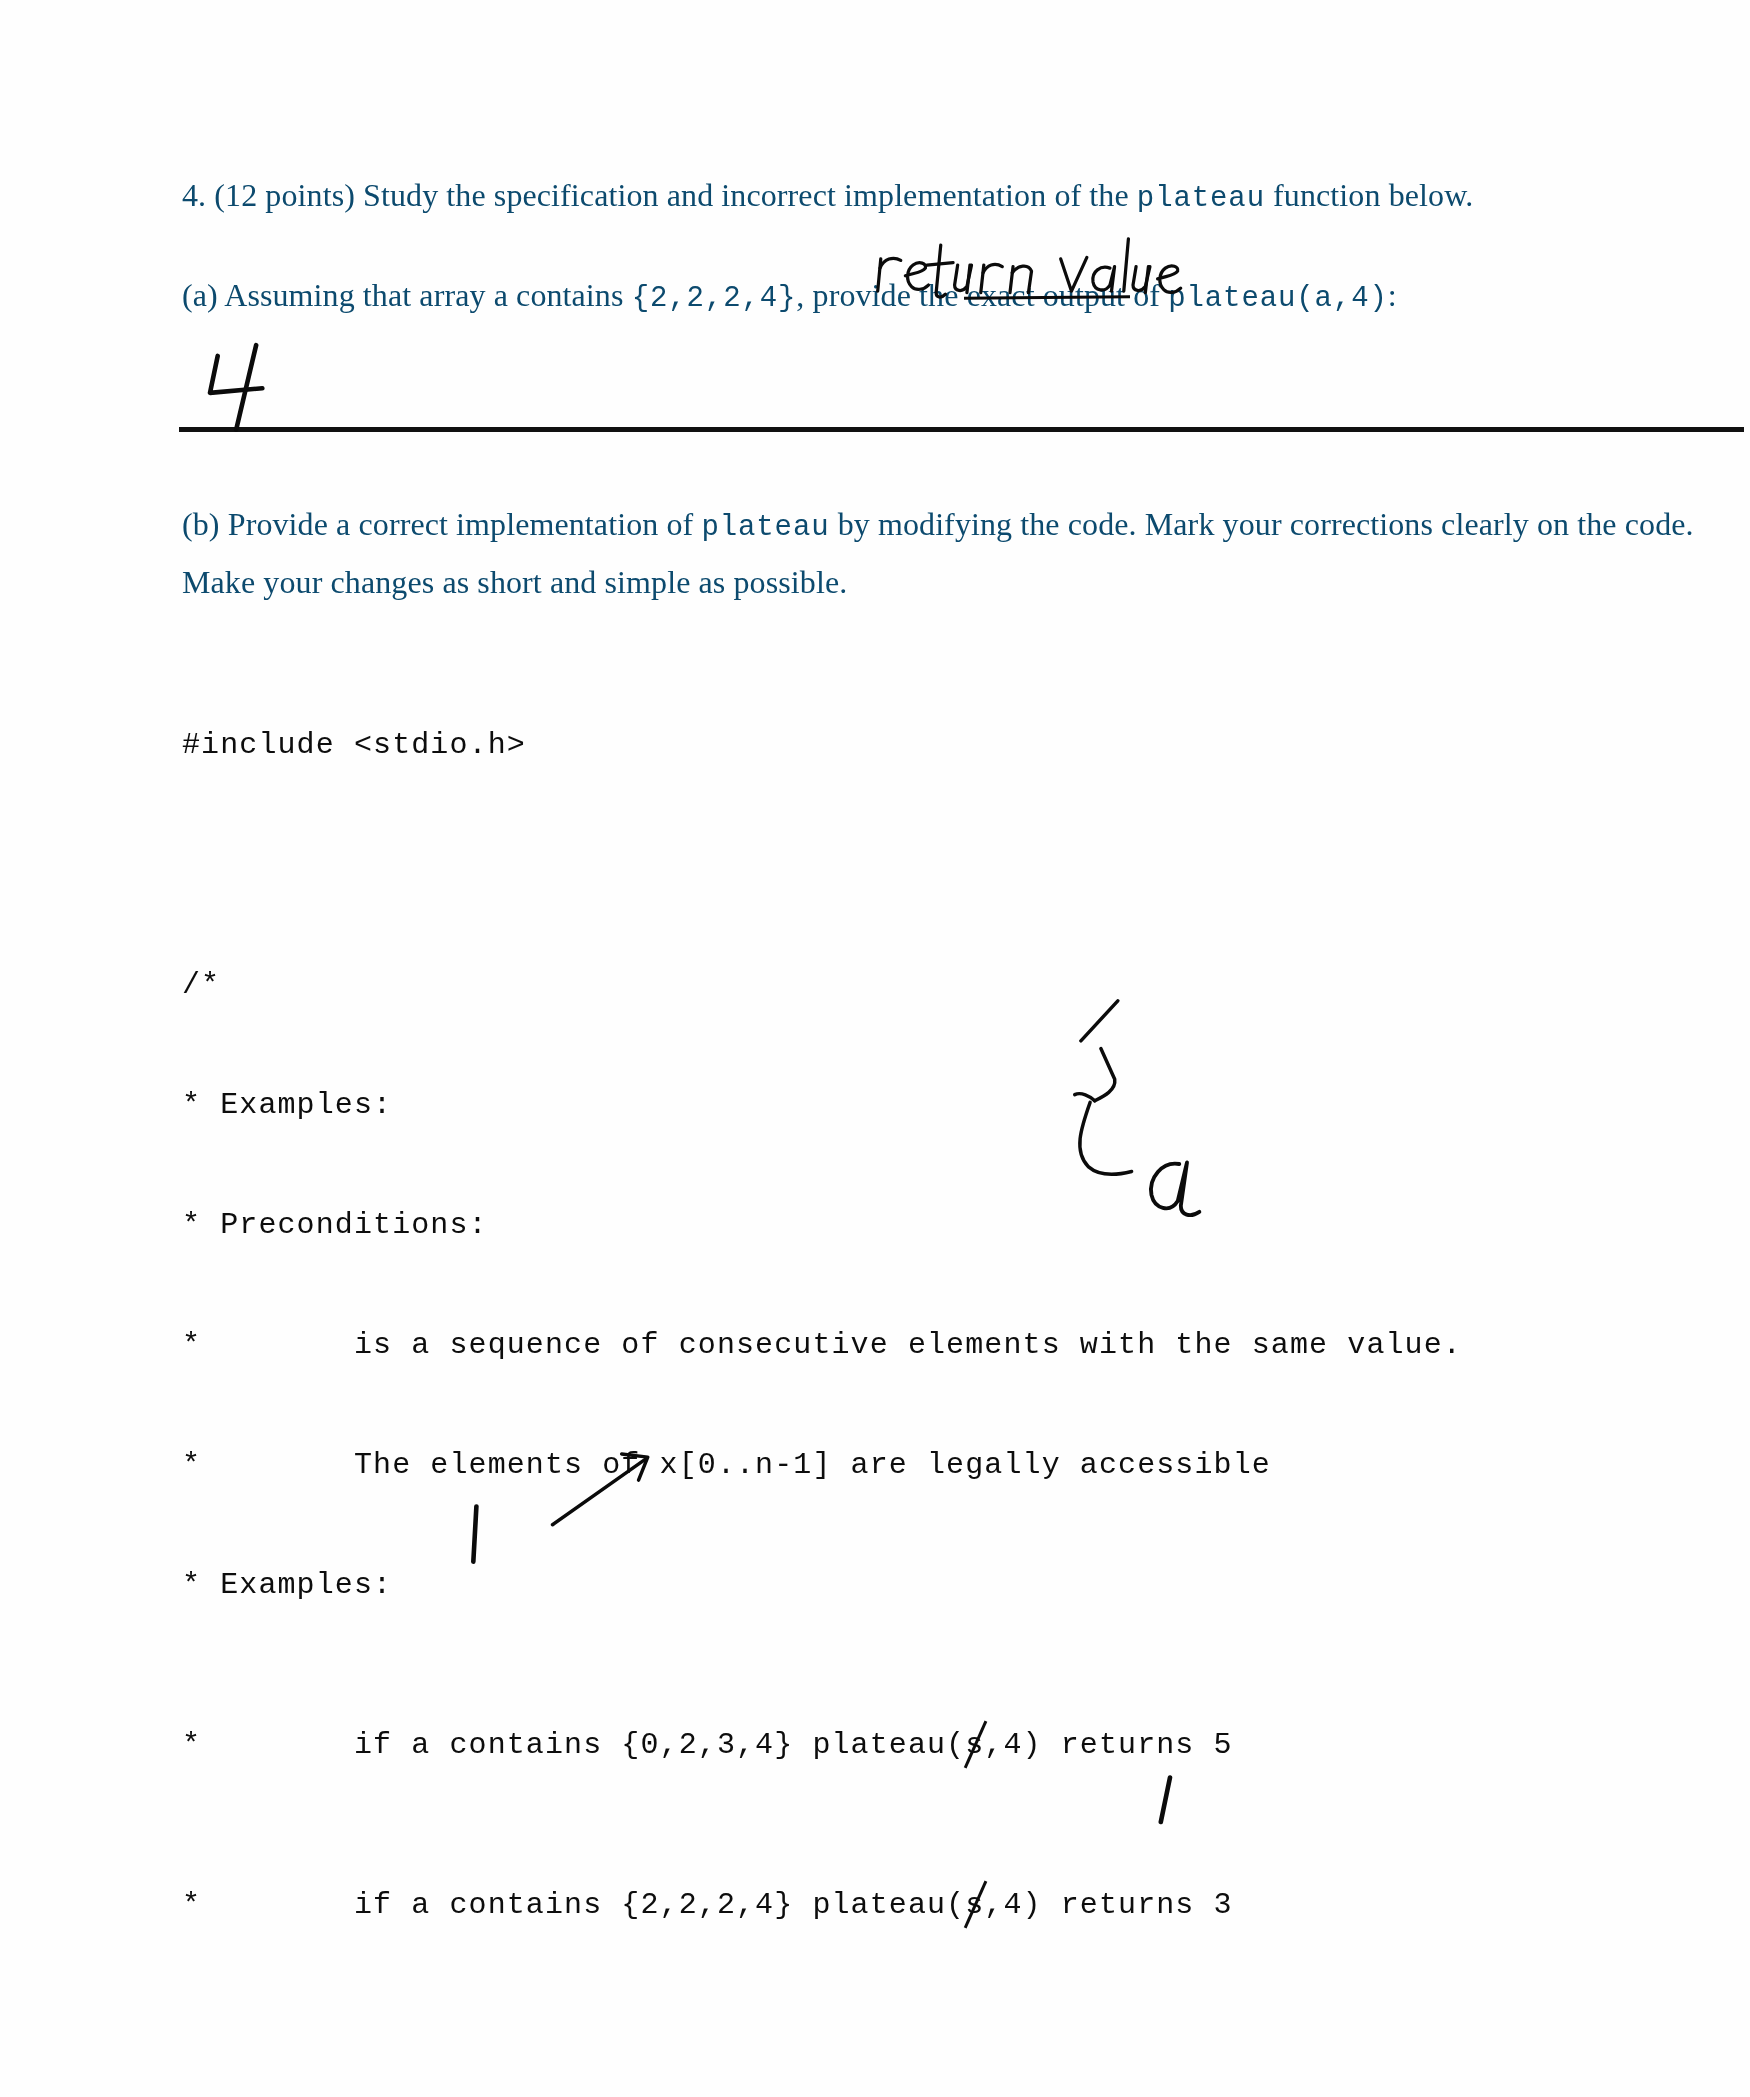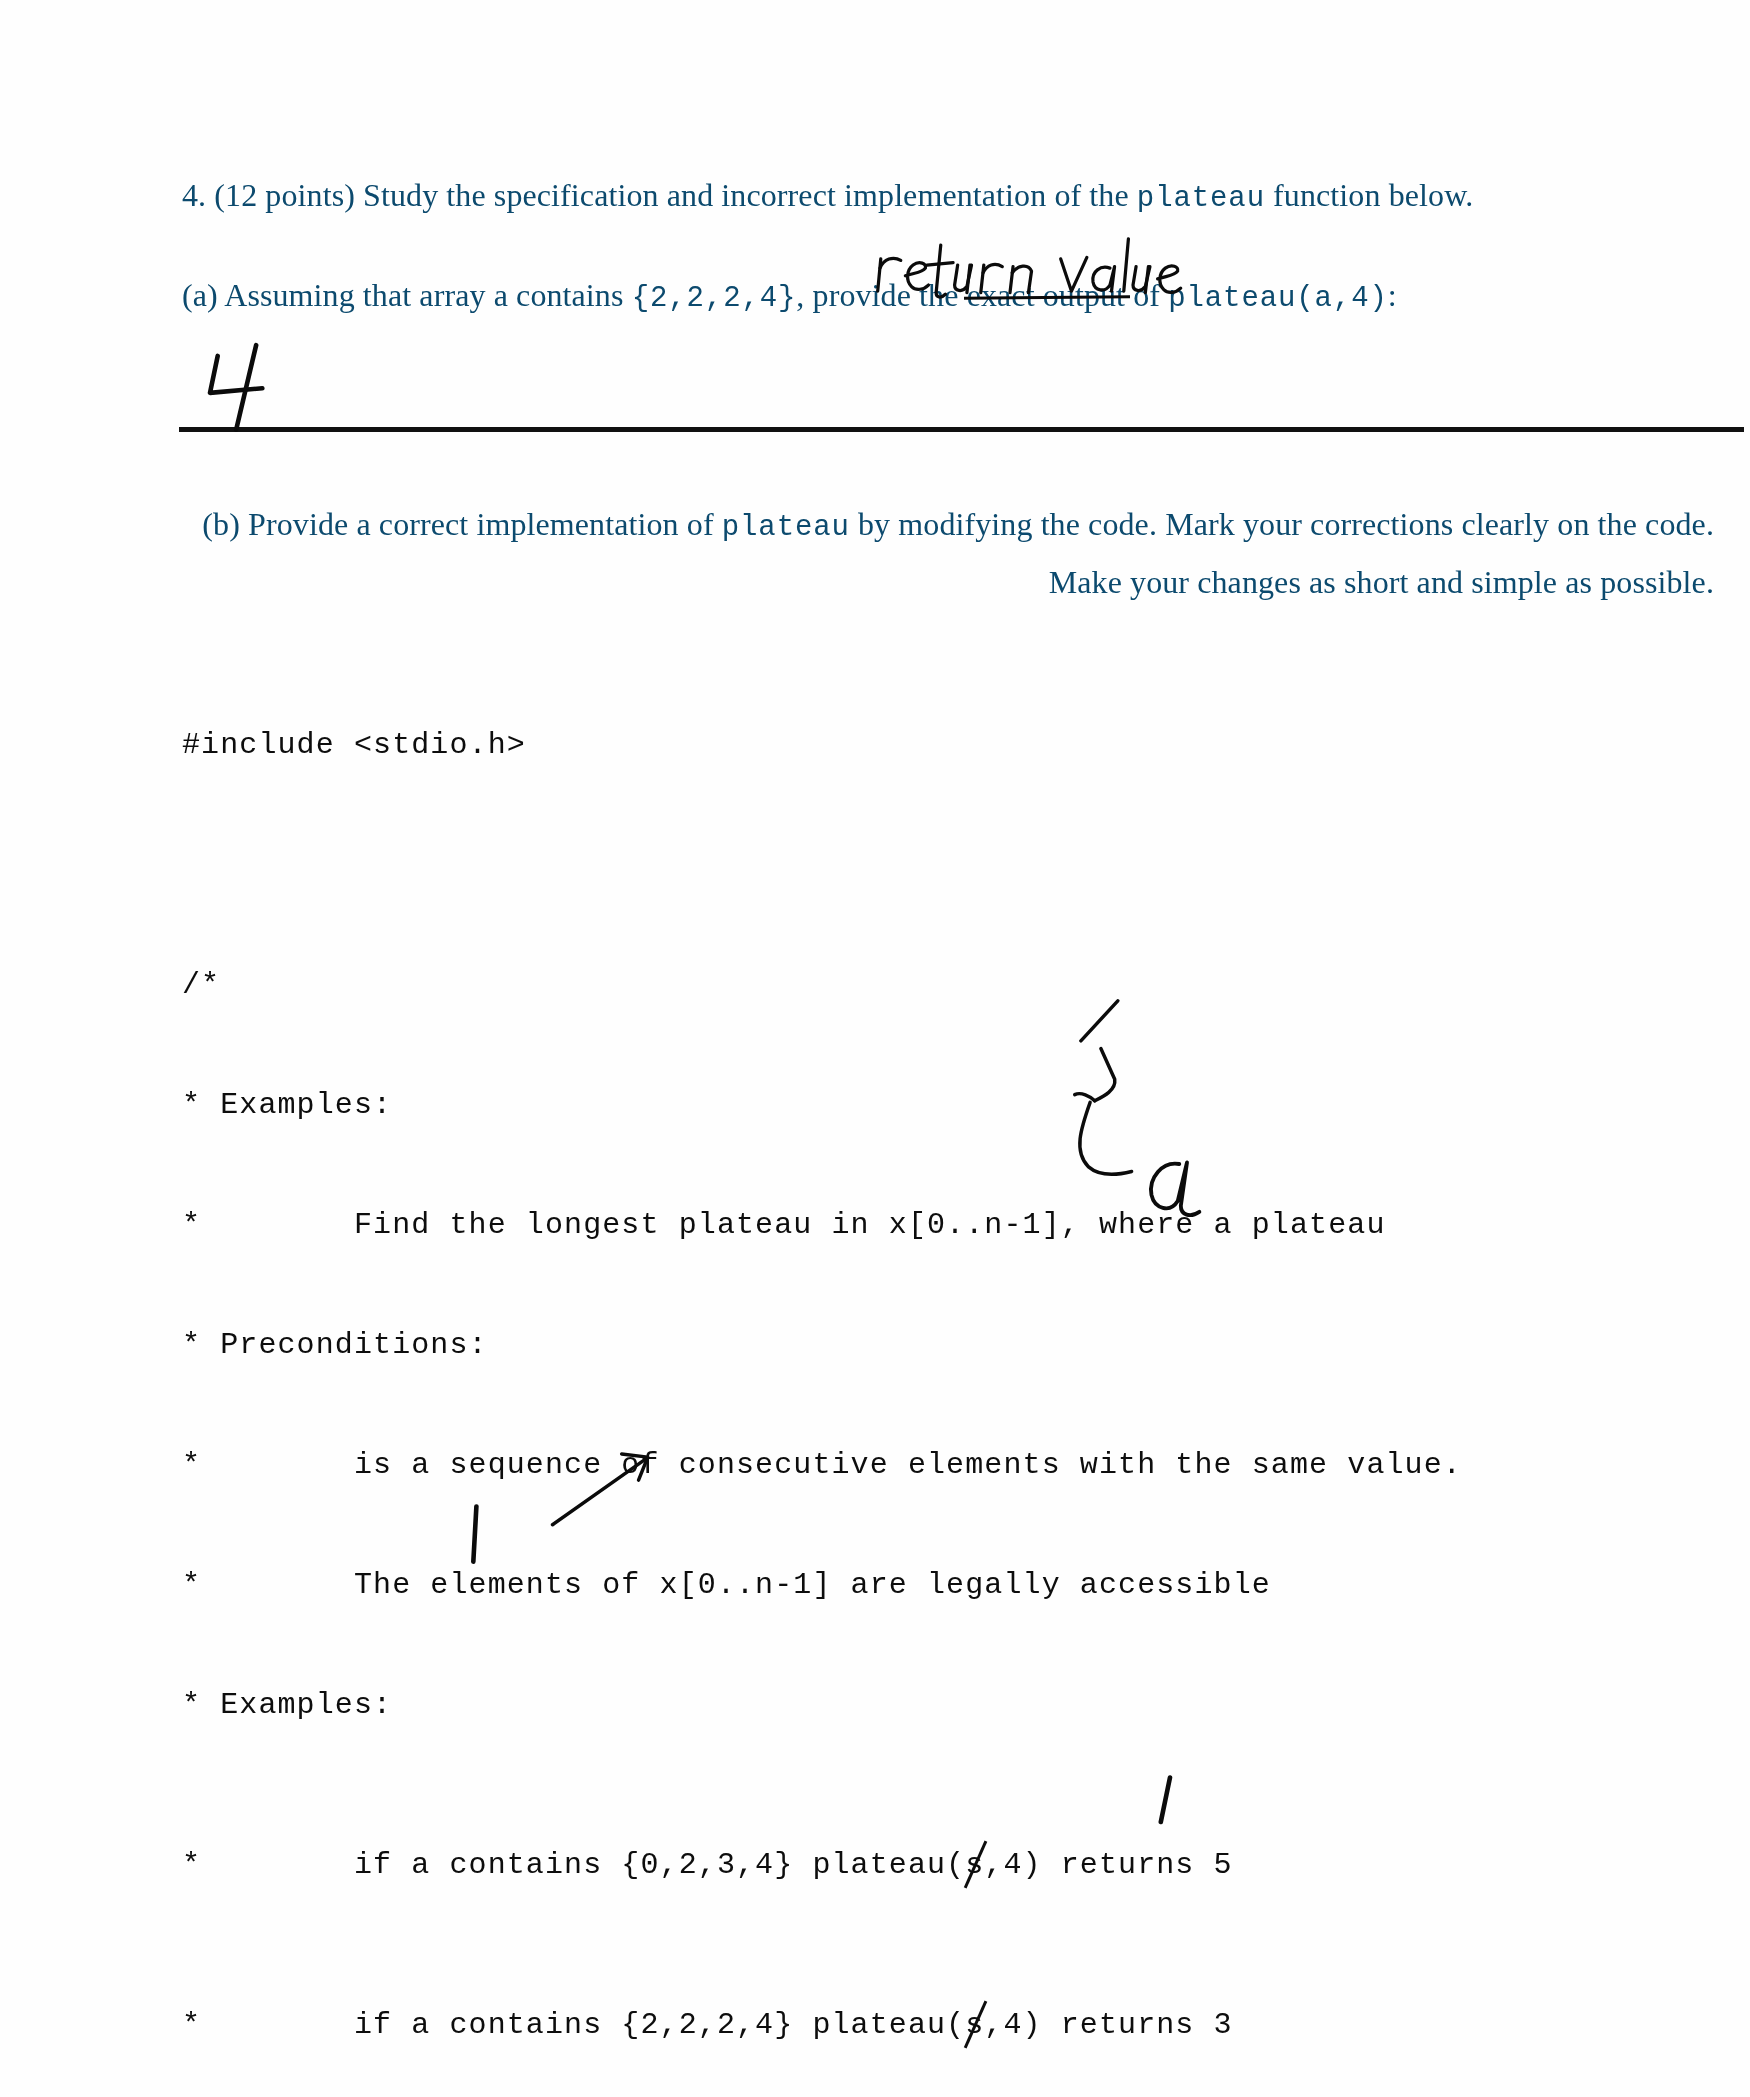--- a/index.html
+++ b/index.html
@@ -82,21 +82,20 @@
     background: #111;
   }
 
   
   #part-b-text {
     left: 182px;
     top: 497px;
     width: 1532px;
     font-size: 32px;
     line-height: 55px;
-    text-align: right;
   }
 
   
   #code {
     position: absolute;
     left: 182px;
     top: 645px;
     font-family: "Liberation Mono", monospace;
     font-size: 30px;
     line-height: 40px;
@@ -159,21 +158,20 @@
     <span>Provide a correct implementation of</span>
     <span class="mono-inline">plateau</span>
     <span>by modifying the code. Mark your corrections clearly on the code. Make your changes as short and simple as possible.</span>
   </div>
 
   <div id="code">
     <span class="ln">#include &lt;stdio.h&gt;</span>
     <span class="blank"></span>
     <span class="ln">/*</span>
     <span class="ln">* Examples:</span>
-    <span class="ln">*        Find the longest plateau in x[0..n-1], where a plateau</span>
     <span class="ln">* Preconditions:</span>
     <span class="ln">*        is a sequence of consecutive elements with the same value.</span>
     <span class="ln">*        The elements of x[0..n-1] are legally accessible</span>
     <span class="ln">* Examples:</span>
 
     <span class="ln"><span>*        if a contains {0,2,3,4} plateau(</span><span class="cstrike">s</span><span>,4) returns 5</span></span>
 
     <span class="ln"><span>*        if a contains {2,2,2,4} plateau(</span><span class="cstrike">s</span><span>,4) returns 3</span></span>
 
     

